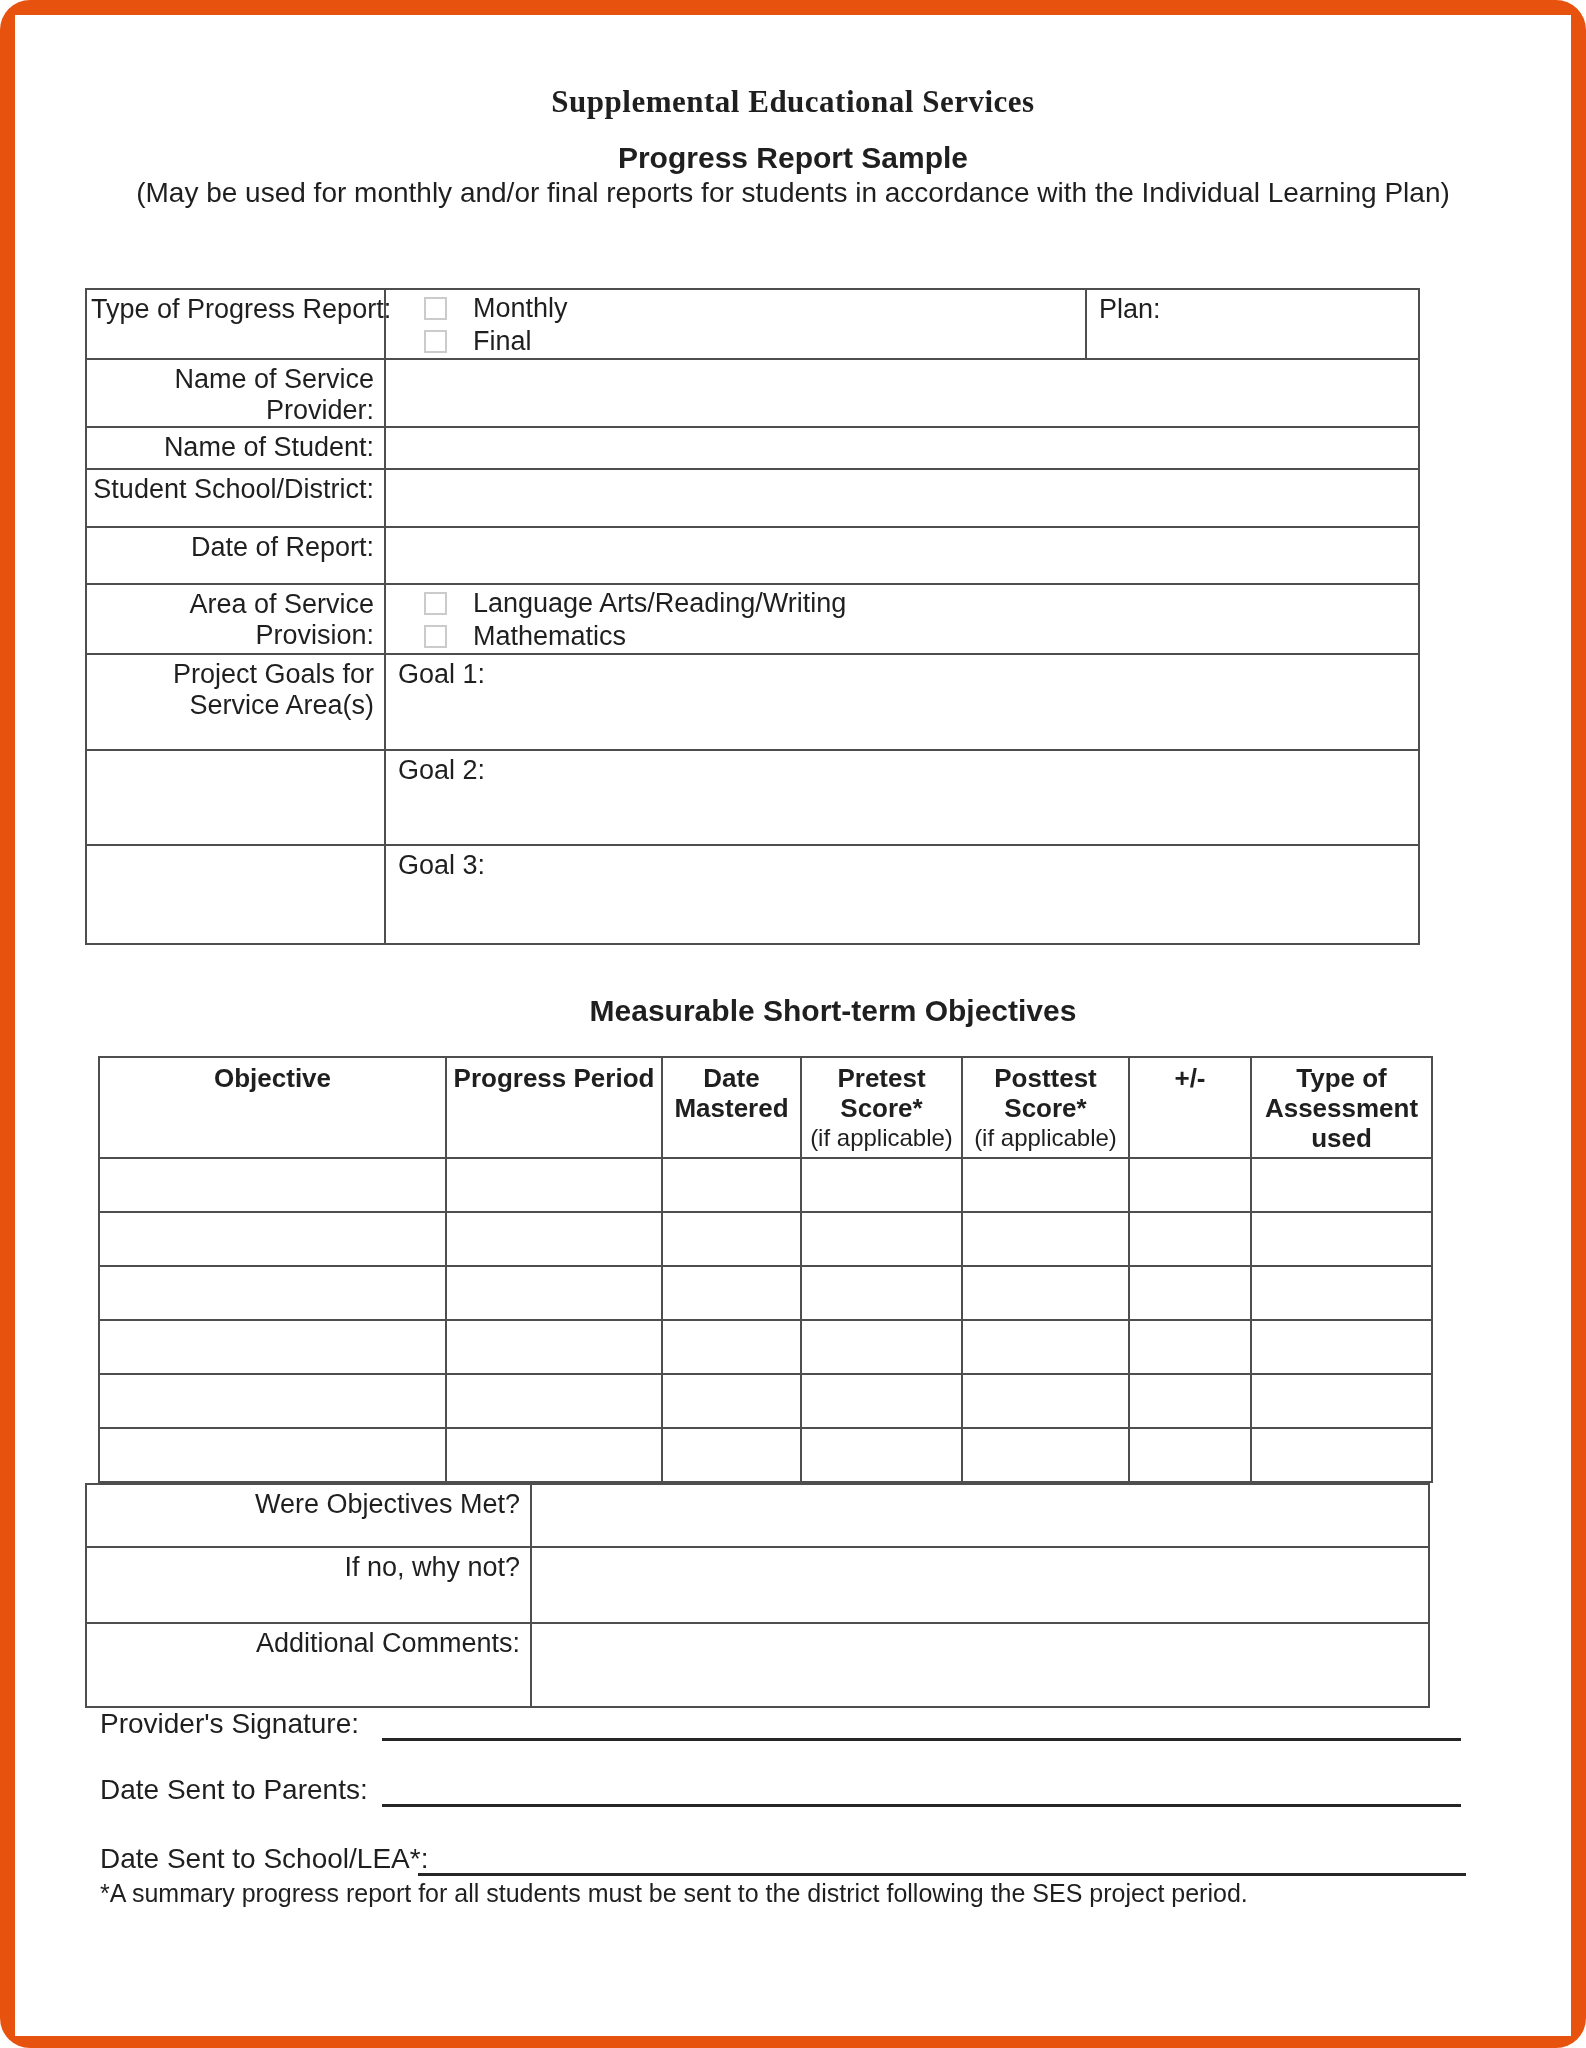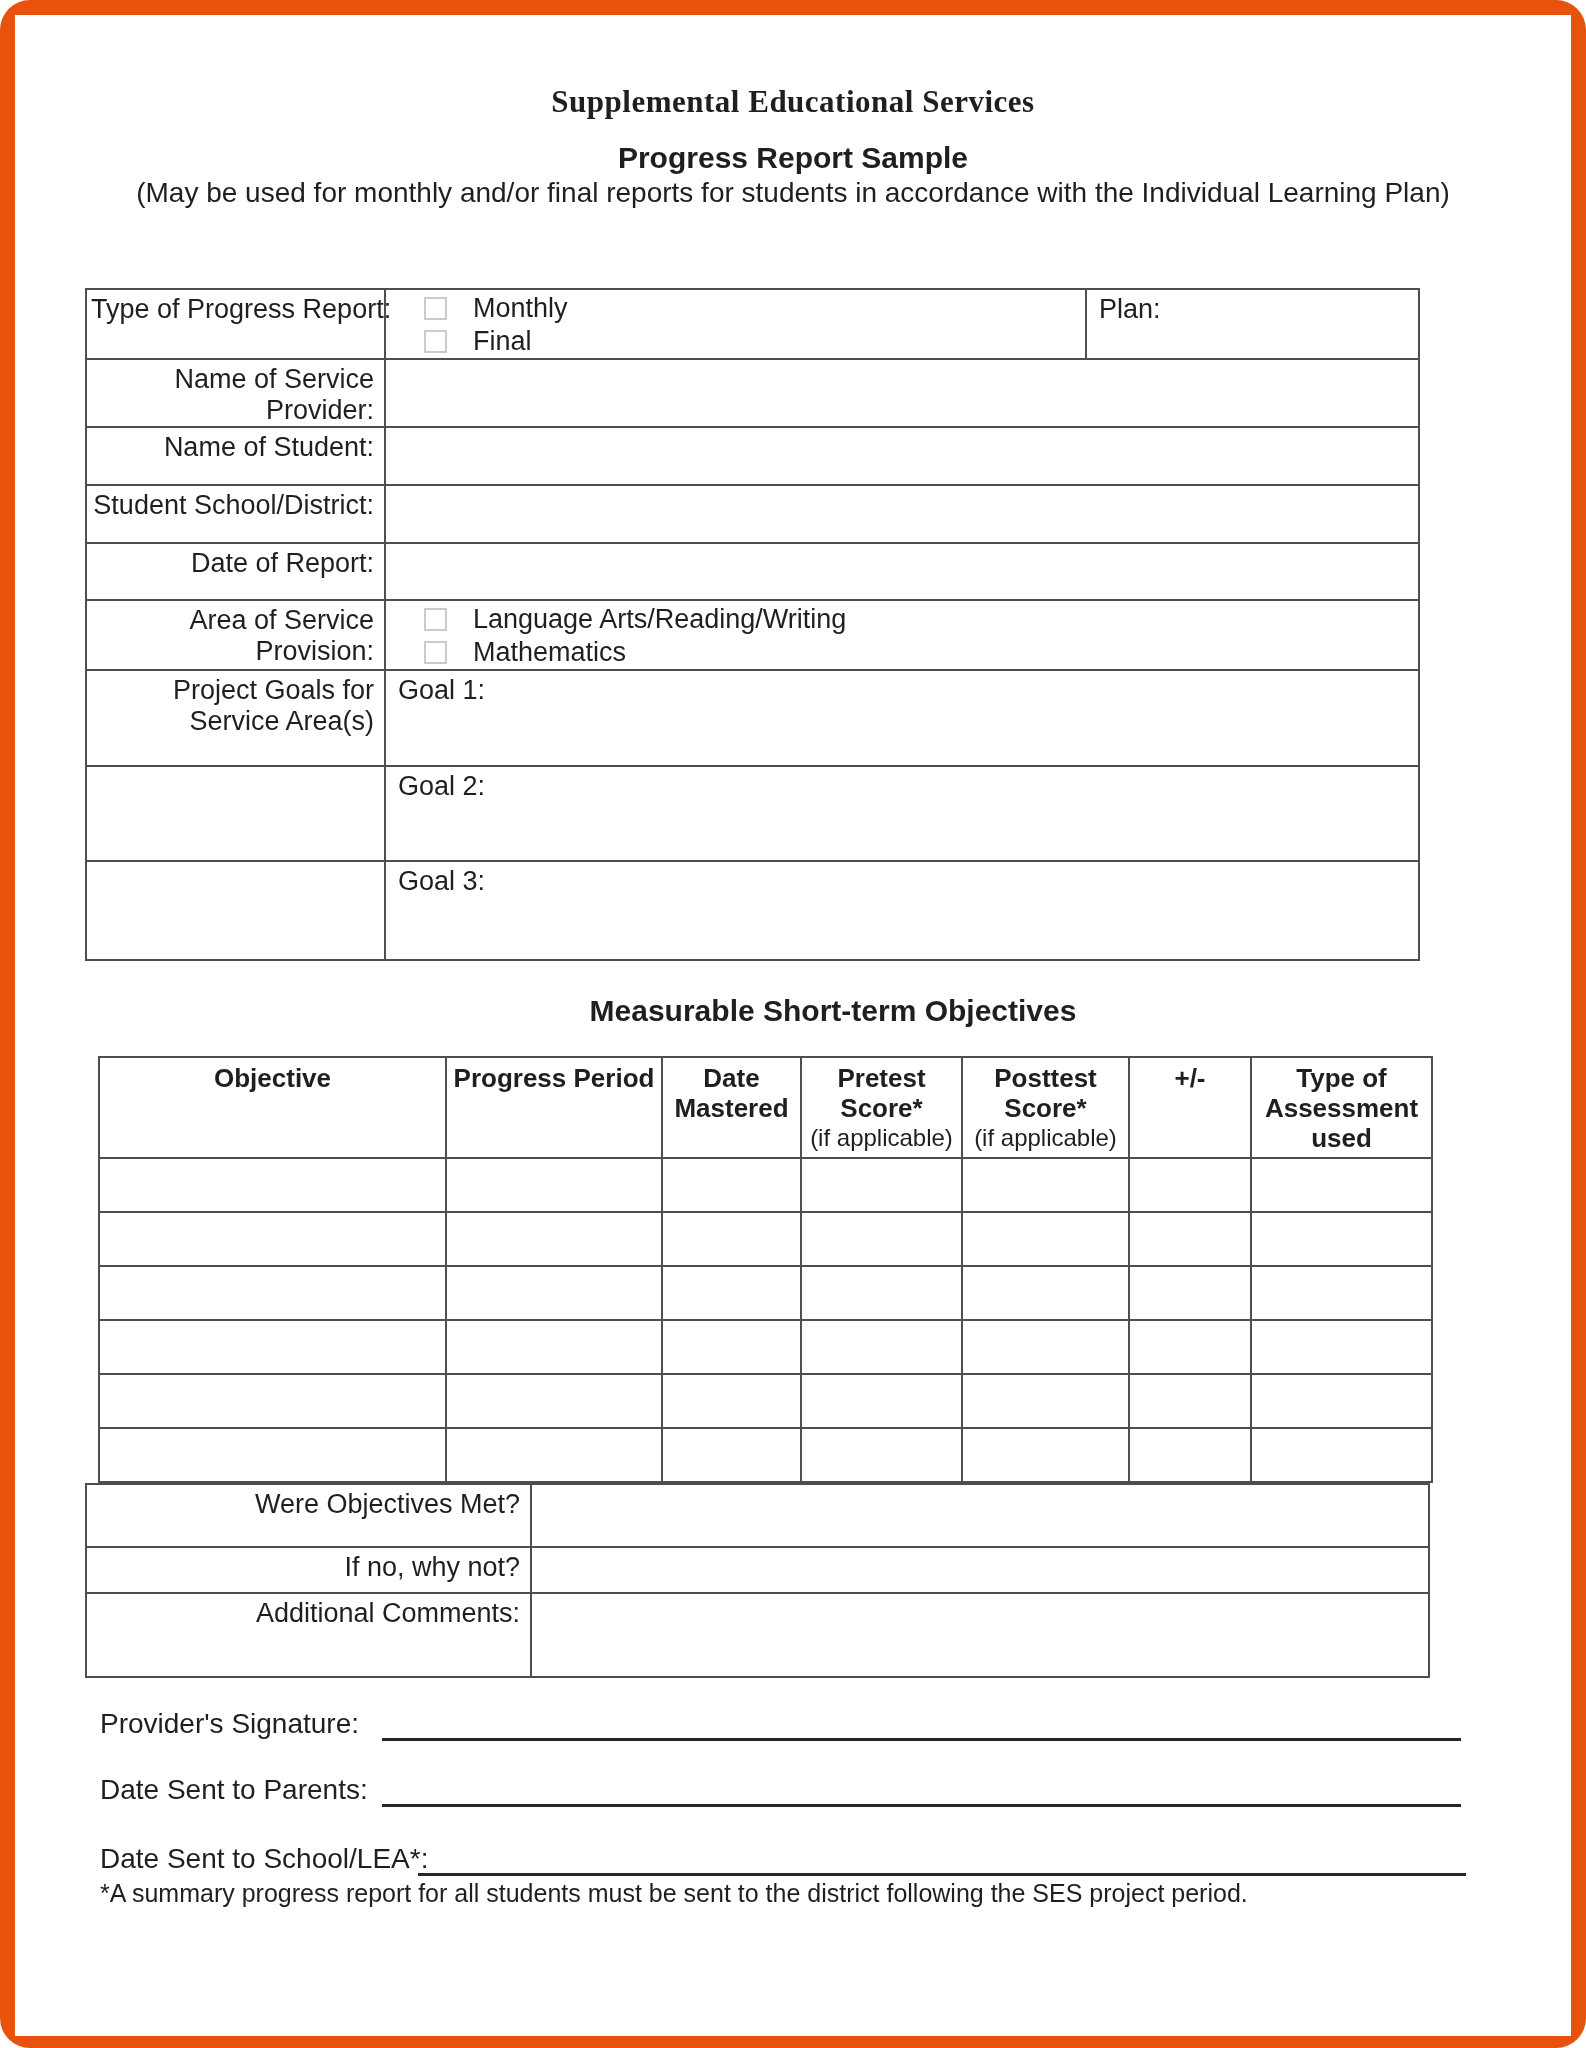--- a/index.html
+++ b/index.html
@@ -86,21 +86,21 @@
           <span class="cb"></span>
           <span class="opt-label">Final</span>
         </div>
       </td>
       <td class="value-cell">Plan:</td>
     </tr>
     <tr style="height:64px">
       <td class="label-cell">Name of Service Provider:</td>
       <td colspan="2" class="value-cell"></td>
     </tr>
-    <tr style="height:58px">
+    <tr style="height:42px">
       <td class="label-cell nowrap">Name of Student:</td>
       <td colspan="2" class="value-cell"></td>
     </tr>
     <tr style="height:58px">
       <td class="label-cell nowrap">Student School/District:</td>
       <td colspan="2" class="value-cell"></td>
     </tr>
     <tr style="height:57px">
       <td class="label-cell nowrap">Date of Report:</td>
       <td colspan="2" class="value-cell"></td>
@@ -217,21 +217,21 @@
   <table class="summary">
     <colgroup>
         <col style="width:445px">
         <col style="width:898px">
       </colgroup>
     <tbody>
         <tr style="height:63px">
       <td class="label-cell nowrap">Were Objectives Met?</td>
       <td class="value-cell"></td>
     </tr>
-    <tr style="height:46px">
+    <tr style="height:76px">
       <td class="label-cell nowrap">If no, why not?</td>
       <td class="value-cell"></td>
     </tr>
     <tr style="height:84px">
       <td class="label-cell nowrap">Additional Comments:</td>
       <td class="value-cell"></td>
     </tr>
   </tbody>
     </table>
 

